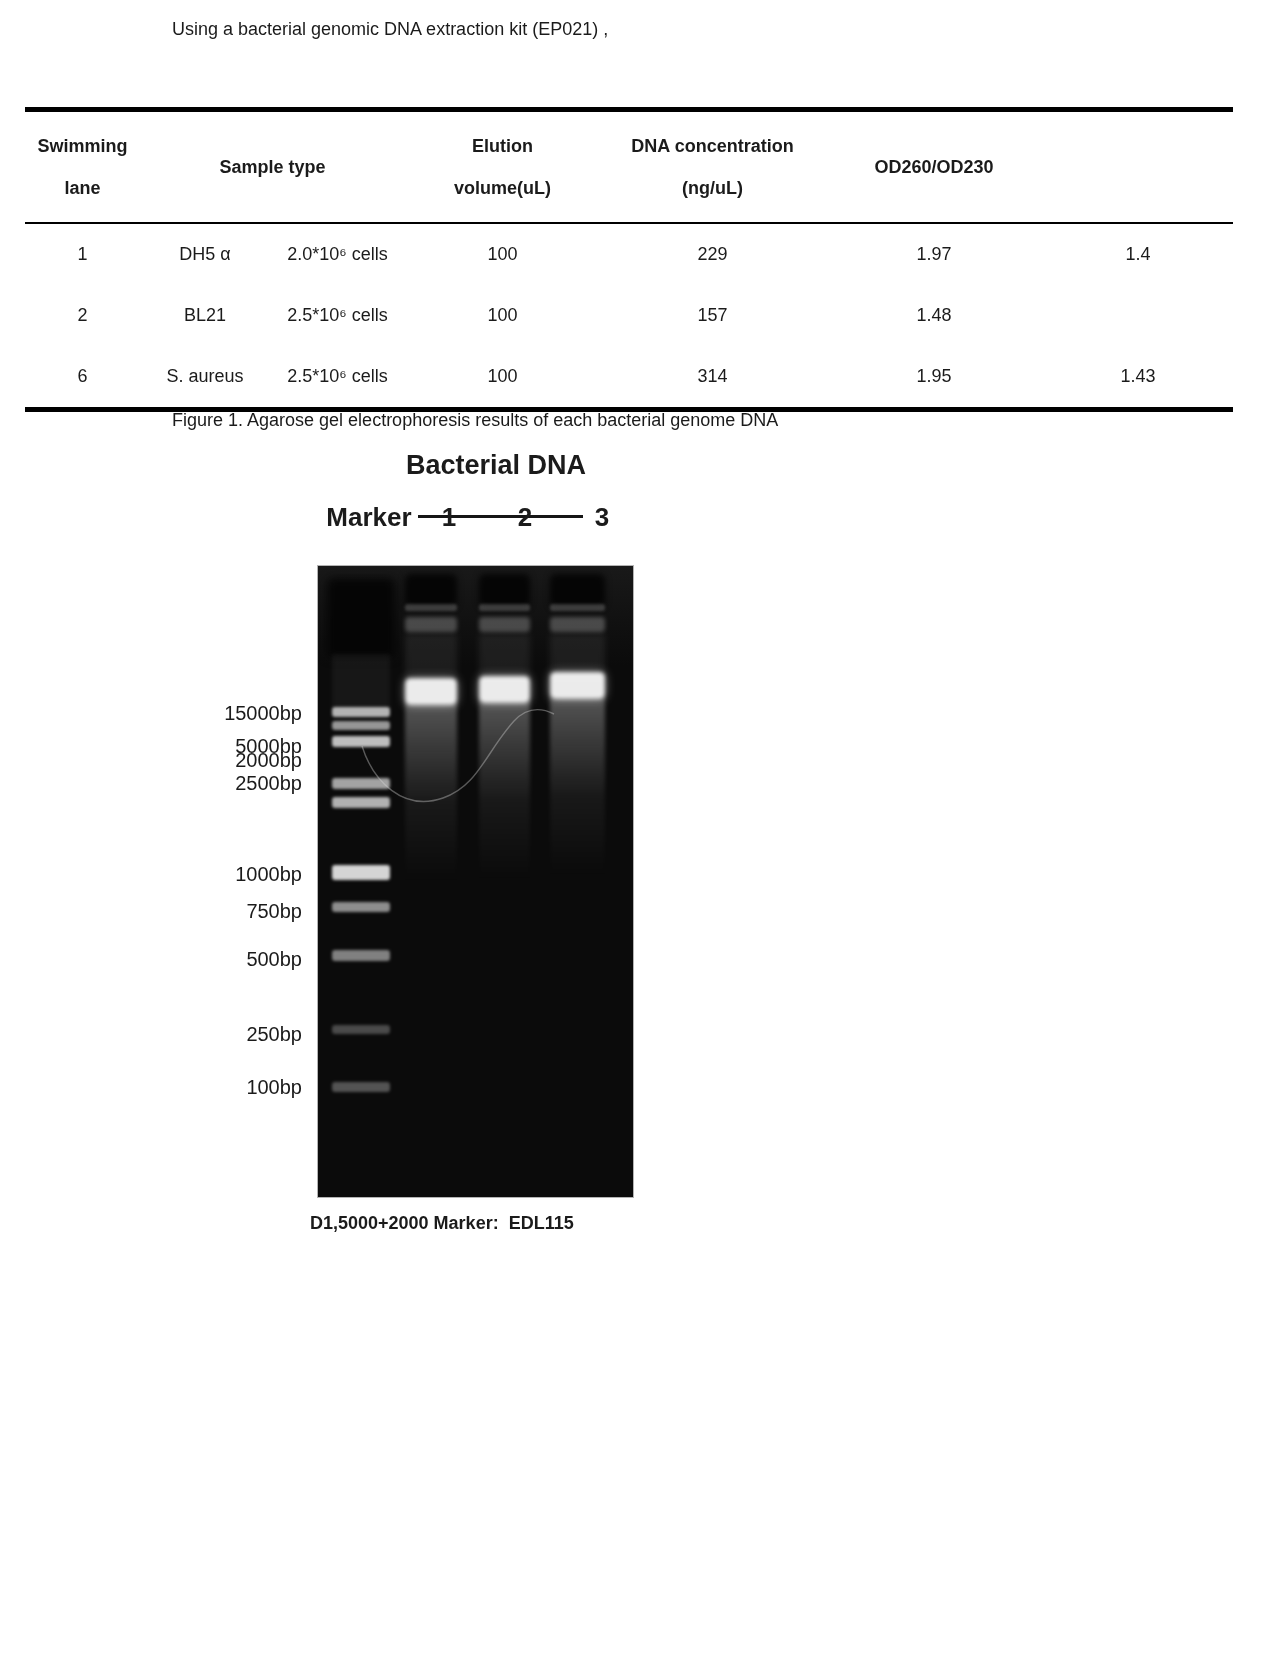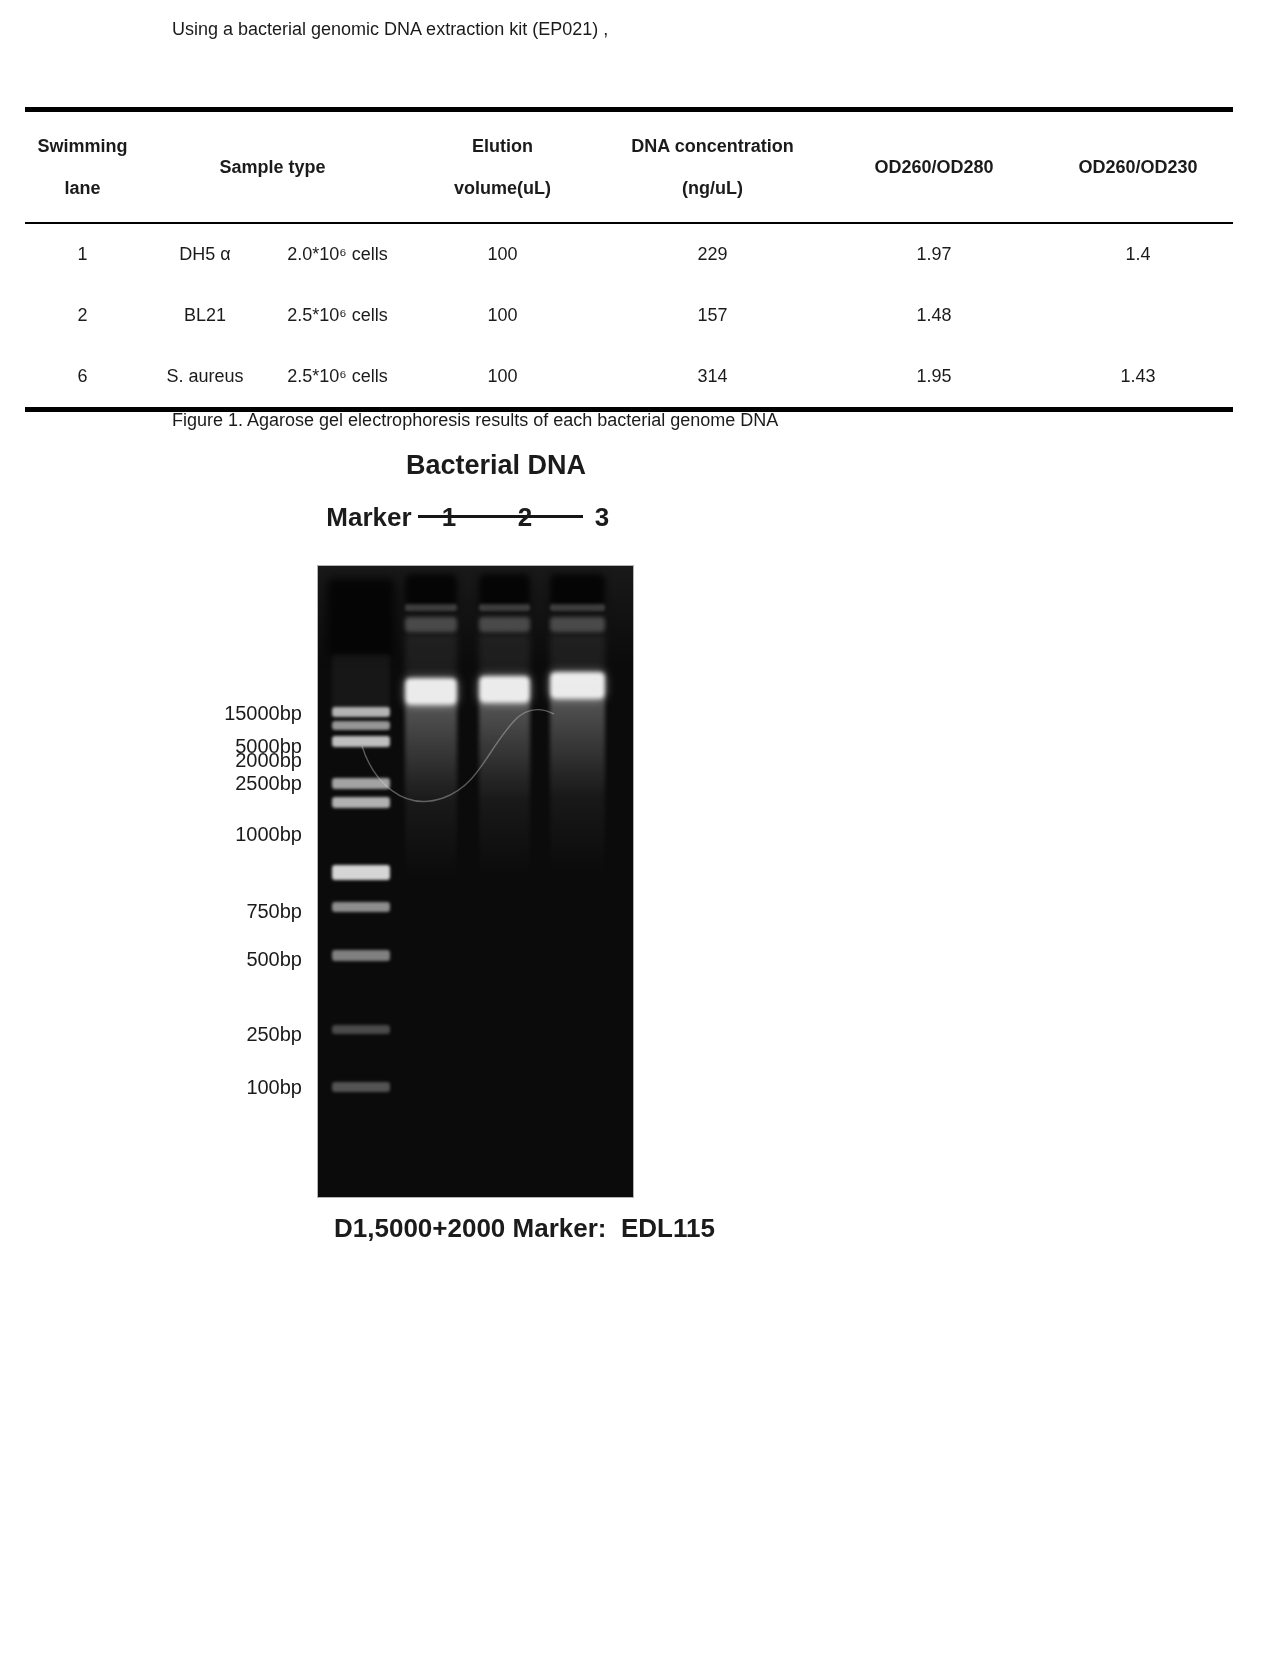--- a/index.html
+++ b/index.html
@@ -37,21 +37,21 @@
     font-size:18px;
   }
 
   
   .fig-caption { position:absolute; left:172px; top:410px; font-size:18px;text-align:center; }
   .gel-title { position:absolute; left:496px; top:450px; transform:translateX(-50%); font-size:27px; font-weight:600; white-space:nowrap; }
   .gel-underline { position:absolute; left:418px; top:515px; width:165px; height:3px; background:#161616; }
   .lane-label { position:absolute; top:502px; transform:translateX(-50%); font-size:26px; font-weight:600; white-space:nowrap;margin-left:27px; }
   .ll0 { left:342px; } .ll1 { left:422px; } .ll2 { left:498px; } .ll3 { left:575px; }
   .bp-label { position:absolute; left:170px; width:132px; text-align:right; font-size:20px; line-height:20px; }
-  .gel-footer { position:absolute; left:310px; top:1213px; font-size:26px; font-weight:600; white-space:pre;margin-left:24px; }
+  .gel-footer { position:absolute; left:310px; top:1213px; font-size:18px; font-weight:600; white-space:pre; }
 
   
   .gel {
     position:absolute; left:317px; top:565px; width:317px; height:633px;
     background:#0b0b0b; border:1px solid #b3b3b3; overflow:hidden;
   }
   .gel-topglow { position:absolute; left:0; top:0; right:0; height:100px;
     background:linear-gradient(180deg,#191919 0%,#111 55%,#0b0b0b 100%); }
   .lane { position:absolute; top:0; height:100%; }
   .lane i { position:absolute; left:1px; right:1px; display:block; }
@@ -84,21 +84,20 @@
       </div>
       <div class="th c23 one">Sample type</div>
       <div class="th">
         <span>Elution</span>
         <span>volume(uL)</span>
       </div>
       <div class="th">
         <span>DNA concentration</span>
         <span>(ng/uL)</span>
       </div>
-      <div class="th one">OD260/OD280</div>
       <div class="th one">OD260/OD230</div>
     </div>
 
     <div class="trow">
       <div class="td">1</div>
       <div class="td">DH5 α</div>
       <div class="td">2.0*10⁶ cells</div>
       <div class="td">100</div>
       <div class="td">229</div>
       <div class="td">1.97</div>
@@ -130,21 +129,21 @@
 
   <span class="lane-label ll0">Marker</span>
   <span class="lane-label ll1">1</span>
   <span class="lane-label ll2">2</span>
   <span class="lane-label ll3">3</span>
 
   <div class="bp-label" style="top:703px">15000bp</div>
   <div class="bp-label" style="top:736px">5000bp</div>
   <div class="bp-label" style="top:773px">2500bp</div>
   <div class="bp-label" style="top:750px">2000bp</div>
-  <div class="bp-label" style="top:824px">1000bp</div>
+  <div class="bp-label" style="top:864px">1000bp</div>
   <div class="bp-label" style="top:901px">750bp</div>
   <div class="bp-label" style="top:949px">500bp</div>
   <div class="bp-label" style="top:1024px">250bp</div>
   <div class="bp-label" style="top:1077px">100bp</div>
 
   <div class="gel">
     <div class="gel-topglow"></div>
 
     <div class="lane mk" style="left:13px;width:60px">
       <i class="well"></i>

